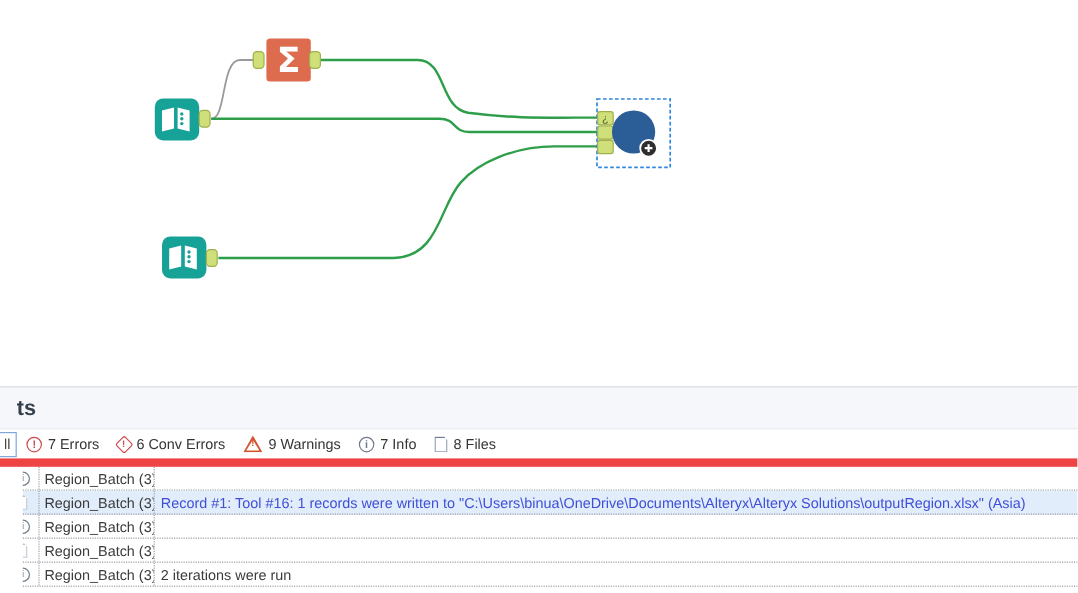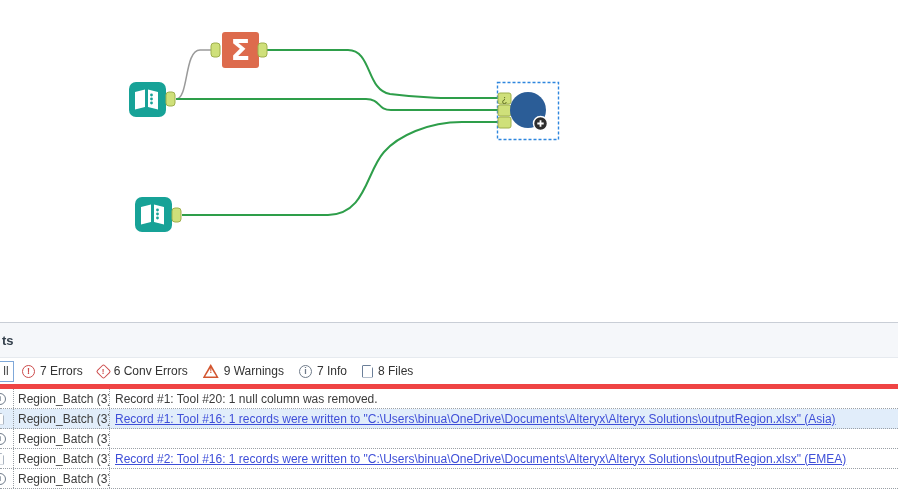--- a/index.html
+++ b/index.html
@@ -11,28 +11,28 @@
   }
   
   #canvas{position:absolute;top:0;left:0;width:898px;height:322px;background:#fff;}
   
   #results-panel{
     position:absolute;top:322px;left:0;width:898px;height:172px;
     background:#fff;border-top:1px solid #c9ced6;box-sizing:border-box;
   }
   .panel-header{
     height:35px;background:#f5f7fa;display:flex;align-items:center;
-    padding-left:2px;font-size:13px;color:#5f6b78;
+    padding-left:14px;font-size:18px;color:#5f6b78;
     border-bottom:1px solid #e6eaef;box-sizing:border-box;
   }
   .panel-header .hdr-bold{font-weight:bold;color:#34404c;white-space:pre;}
   .panel-header .hdr-rest{white-space:pre;}
   .toolbar{
     height:31px;background:#fff;display:flex;align-items:center;
-    border-bottom:5px solid #ef4444;box-sizing:border-box;font-size:12px;color:#333;
+    border-bottom:7px solid #ef4444;box-sizing:border-box;font-size:12px;color:#333;
   }
   .all-btn{
     width:16px;height:21px;border:1px solid #7fa8d9;background:#fff;
     margin-left:-2px;margin-right:8px;display:flex;align-items:center;justify-content:center;
     color:#444;font-size:12px;box-sizing:border-box;
   }
   .tb-item{display:flex;align-items:center;margin-right:15px;white-space:nowrap;}
   .tb-item .tbi{margin-right:5px;flex:none;}
   
   .ic-error,.ic-info-circle{
@@ -60,28 +60,28 @@
   .ic-warning .wmark{
     position:absolute;left:0;right:0;top:3px;text-align:center;
     color:var(--warning);font-size:8px;font-weight:bold;line-height:1;
   }
   .ic-file{
     width:11px;height:13px;box-sizing:border-box;border:1.5px solid var(--file);
     border-radius:1px;background:#fff;
     clip-path:polygon(0 0,72% 0,100% 28%,100% 100%,0 100%);
   }
   
-  .grid{font-size:12px;color:#3b3b3b;}
+  .grid{font-size:12px;color:#3b3b3b;padding-left:19px;}
   .msg-row{display:flex;height:20px;align-items:center;border-bottom:1px dotted #9aa0a6;box-sizing:border-box;}
   .msg-row.selected{background:var(--selected-row-bg);}
   .cell{height:100%;display:flex;align-items:center;box-sizing:border-box;}
   .icon-cell{width:14px;border-right:1px dotted #9aa0a6;overflow:hidden;flex:none;}
   .tool-cell{width:96px;border-right:1px dotted #9aa0a6;padding-left:4px;flex:none;white-space:nowrap;overflow:hidden;}
   .text-cell{flex:1;padding-left:5px;white-space:nowrap;overflow:hidden;}
-  .text-cell.link{color:var(--link);text-decoration:underline;cursor:pointer;}
+  .text-cell.link{color:var(--link);cursor:pointer;}
   .mini-icon{flex:none;margin-left:-6px;}
   .mini-info{
     width:12px;height:12px;border-radius:50%;border:1.5px solid var(--info);box-sizing:border-box;
     color:var(--info);font-size:8px;font-weight:bold;display:flex;align-items:center;justify-content:center;line-height:1;
   }
   .mini-file{
     width:10px;height:12px;box-sizing:border-box;border:1.5px solid #aab4c0;background:#fdfdfd;
     clip-path:polygon(0 0,70% 0,100% 30%,100% 100%,0 100%);
   }
 </style>
@@ -182,21 +182,20 @@
   </div>
 </div>
   </div>
 
   <div class="grid">
   <div class="msg-row">
     <div class="cell icon-cell">
           <span class="mini-icon mini-info">i</span>
         </div>
     <div class="cell tool-cell">Region_Batch (3)</div>
-    <div class="cell text-cell">Record #1: Tool #20: 1 null column was removed.</div>
   </div>
 
   <div class="msg-row selected">
     <div class="cell icon-cell">
           <span class="mini-icon mini-file"></span>
         </div>
     <div class="cell tool-cell">Region_Batch (3)</div>
     <div class="cell text-cell link">Record #1: Tool #16: 1 records were written to "C:\Users\binua\OneDrive\Documents\Alteryx\Alteryx Solutions\outputRegion.xlsx" (Asia)</div>
   </div>
 
@@ -205,23 +204,23 @@
           <span class="mini-icon mini-info">i</span>
         </div>
     <div class="cell tool-cell">Region_Batch (3)</div>
   </div>
 
   <div class="msg-row">
     <div class="cell icon-cell">
           <span class="mini-icon mini-file"></span>
         </div>
     <div class="cell tool-cell">Region_Batch (3)</div>
-    <div class="cell text-cell link">Record #2: Tool #16: 1 records were written to "C:\Users\binua\OneDrive\Documents\Alteryx\Alteryx Solutions\outputRegion.xlsx" (EMEA)</div>
   </div>
 
   <div class="msg-row">
     <div class="cell icon-cell">
           <span class="mini-icon mini-info">i</span>
         </div>
     <div class="cell tool-cell">Region_Batch (3)</div>
+    <div class="cell text-cell">2 iterations were run</div>
   </div>
 </div>
 </div>
 
 </body></html>

